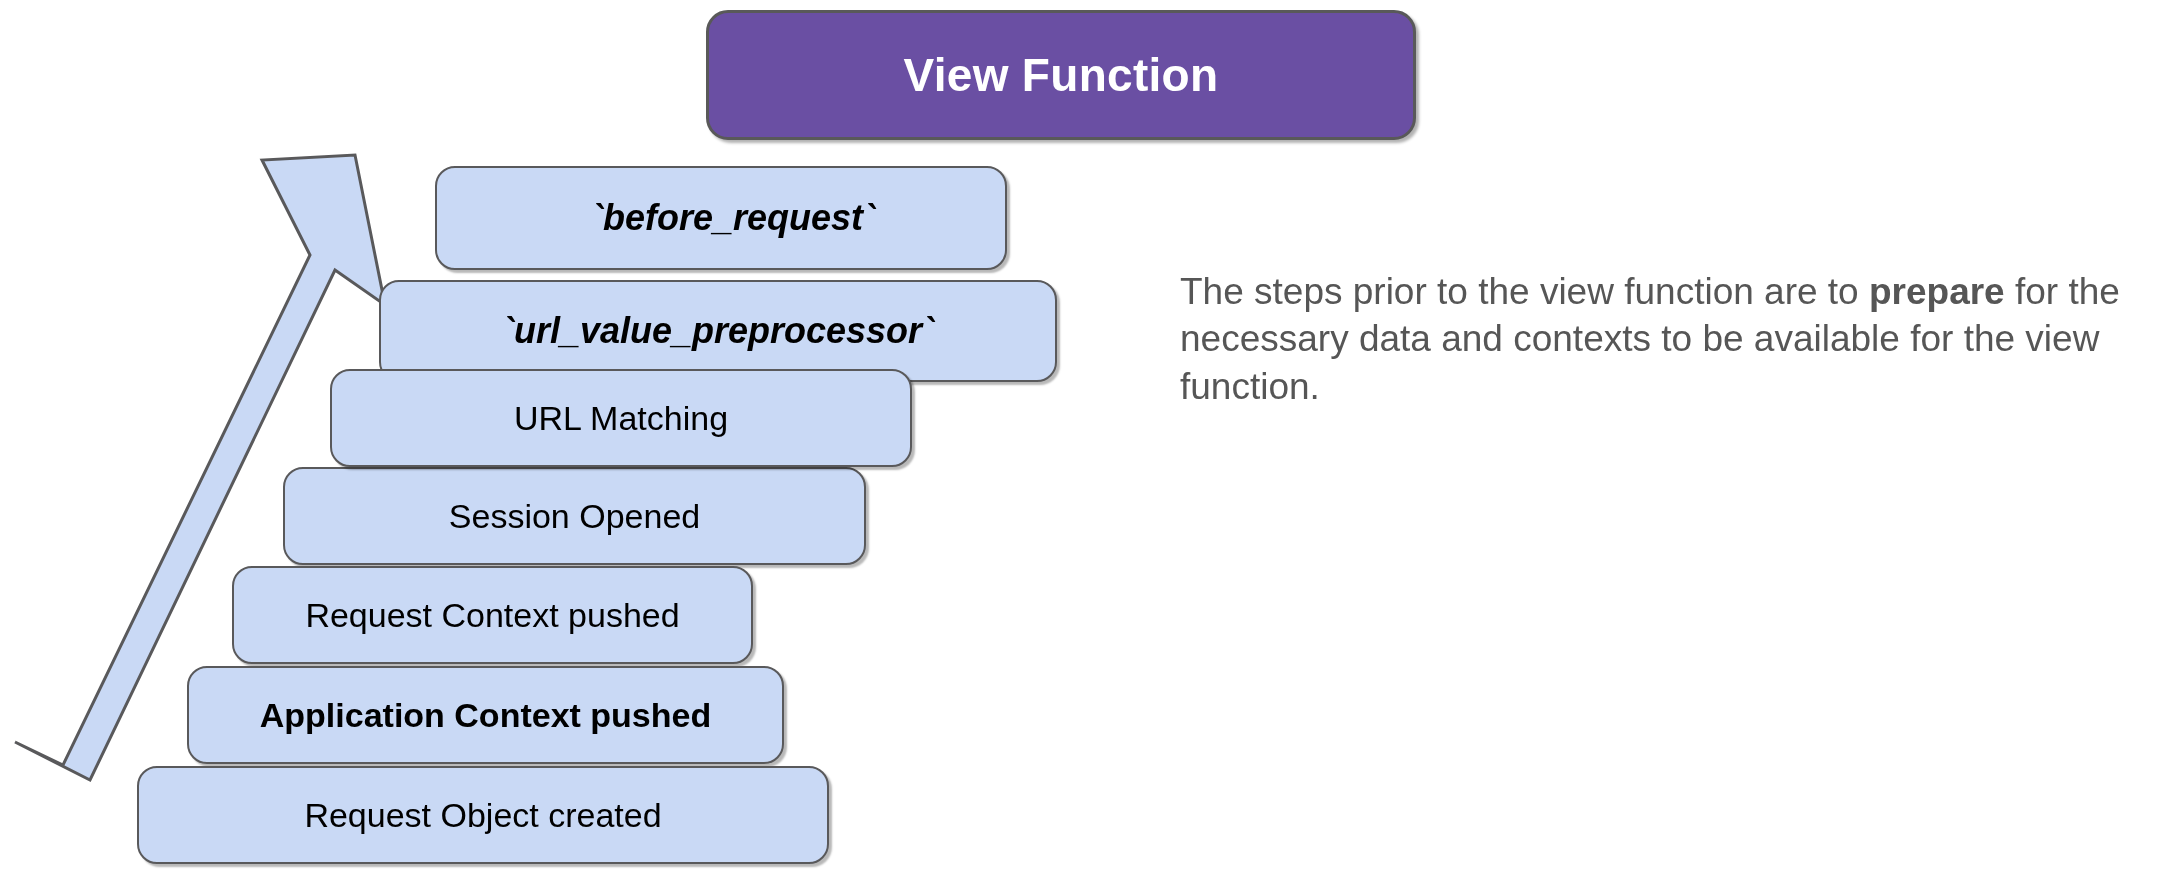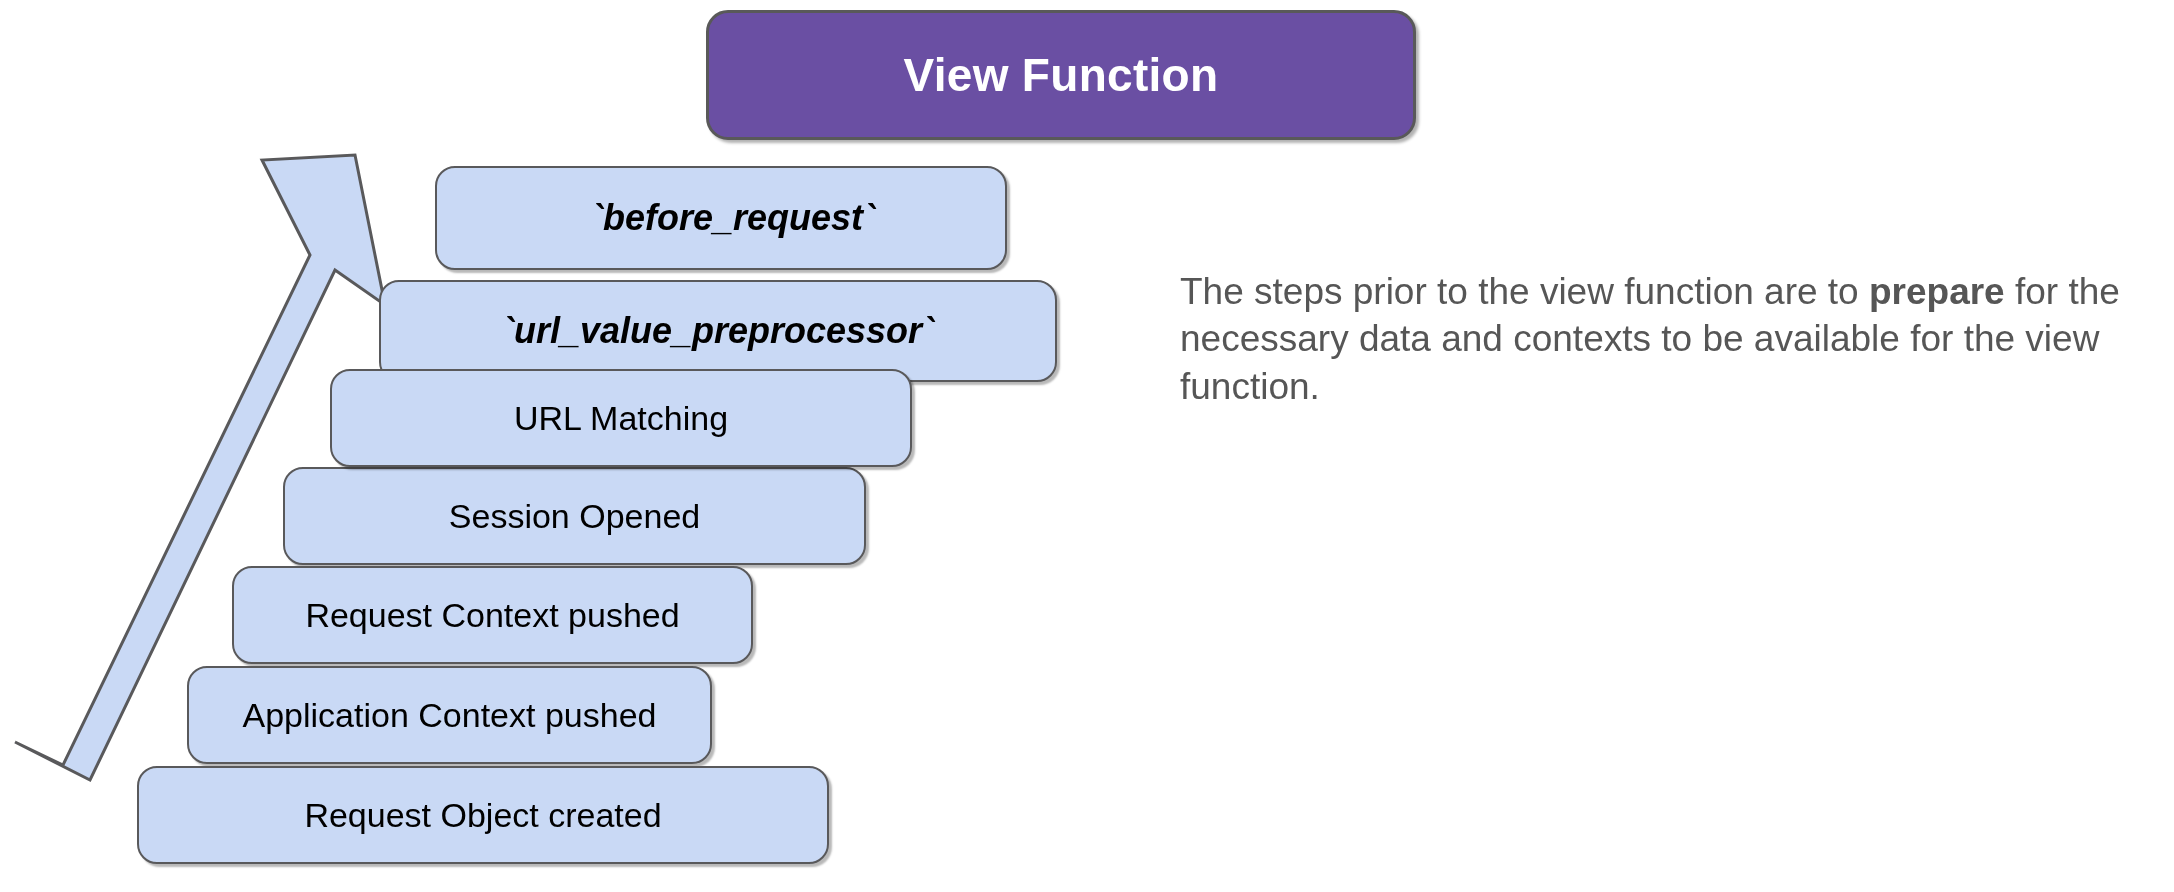--- a/index.html
+++ b/index.html
@@ -65,21 +65,21 @@
     font-weight: 600;
     font-size: 36px;
   }
 
   
   .step-0 { left: 435px; top: 166px; width: 572px; height: 104px; padding-left: 24px; }
   .step-1 { left: 379px; top: 280px; width: 678px; height: 102px; }
   .step-2 { left: 330px; top: 369px; width: 582px; height: 98px; }
   .step-3 { left: 283px; top: 467px; width: 583px; height: 98px; }
   .step-4 { left: 232px; top: 566px; width: 521px; height: 98px; }
-  .step-5 { left: 187px; top: 666px; width: 525px; height: 98px; }
+  .step-5 { left: 187px; top: 666px; width: 597px; height: 98px; font-weight: bold; }
   .step-6 { left: 137px; top: 766px; width: 692px; height: 98px; }
 
   
   .arrow-wrap {
     position: absolute;
     left: 0;
     top: 100px;
     width: 420px;
     height: 700px;
     pointer-events: none;

